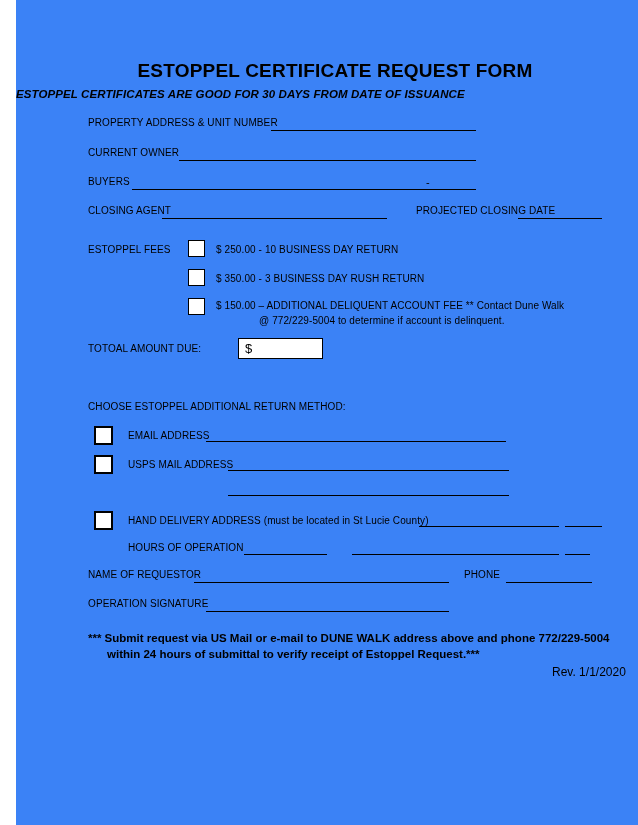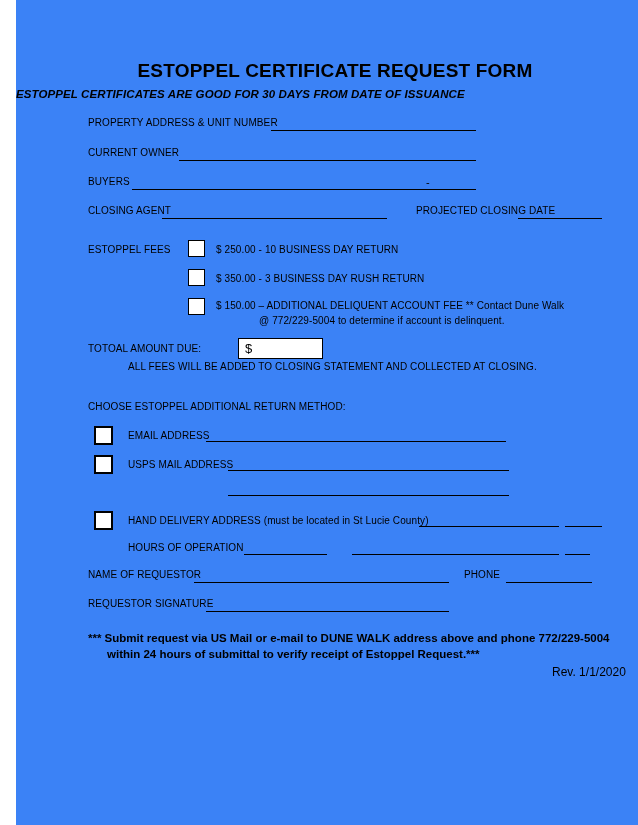--- a/index.html
+++ b/index.html
@@ -144,21 +144,20 @@
   <div class="abs lbl" style="left:200px; top:273px;">$ 350.00 - 3 BUSINESS DAY RUSH RETURN</div>
 
   <div class="abs cbox-sm" style="left:172px; top:298px;"></div>
   <div class="abs lbl" style="left:200px; top:300px;">$ 150.00 – ADDITIONAL DELIQUENT ACCOUNT FEE  **  Contact Dune Walk</div>
   <div class="abs lbl" style="left:243px; top:315px;">@ 772/229-5004 to determine if account is delinquent.</div>
 
   <div class="abs lbl" style="left:72px; top:343px;">TOTOAL AMOUNT DUE:</div>
   <div class="abs total-box" style="left:222px; top:338px;">
     <span class="total-box-inner">$</span>
   </div>
-  <div class="abs lbl" style="left:112px; top:361px;">ALL FEES WILL BE ADDED TO CLOSING STATEMENT AND COLLECTED AT CLOSING.</div>
 
   <div class="abs lbl" style="left:72px; top:401px;">CHOOSE ESTOPPEL ADDITIONAL RETURN METHOD:</div>
 
   <div class="abs cbox-lg" style="left:78px; top:426px;"></div>
   <div class="abs lbl" style="left:112px; top:430px;">EMAIL ADDRESS</div>
   <div class="rule-thin" style="left:190px; top:441px; width:300px;"></div>
 
   <div class="abs cbox-lg" style="left:78px; top:455px;"></div>
   <div class="abs lbl" style="left:112px; top:459px;">USPS MAIL ADDRESS</div>
   <div class="rule" style="left:212px; top:470px; width:281px;"></div>
@@ -172,20 +171,20 @@
   <div class="abs lbl" style="left:112px; top:542px;">HOURS OF OPERATION</div>
   <div class="rule" style="left:228px; top:554px; width:83px;"></div>
   <div class="rule" style="left:336px; top:554px; width:207px;"></div>
   <div class="rule" style="left:549px; top:554px; width:25px;"></div>
 
   <div class="abs lbl" style="left:72px; top:569px;">NAME OF REQUESTOR</div>
   <div class="rule" style="left:178px; top:582px; width:255px;"></div>
   <div class="abs lbl" style="left:448px; top:569px;">PHONE</div>
   <div class="rule" style="left:490px; top:582px; width:86px;"></div>
 
-  <div class="abs lbl" style="left:72px; top:598px;">REQUESTOR SIGNATURE</div>
+  <div class="abs lbl" style="left:72px; top:598px;">OPERATION SIGNATURE</div>
   <div class="rule" style="left:190px; top:611px; width:243px;"></div>
 
   <div class="abs footer-line" style="left:72px; top:632px;">*** Submit request via US Mail or e-mail to DUNE WALK address above and phone 772/229-5004</div>
   <div class="abs footer-line" style="left:91px; top:648px;">within 24 hours of submittal to verify receipt of Estoppel Request.***</div>
   <div class="abs rev" style="left:536px; top:665px;">Rev. 1/1/2020</div>
 
 </div>
 
 </body></html>

